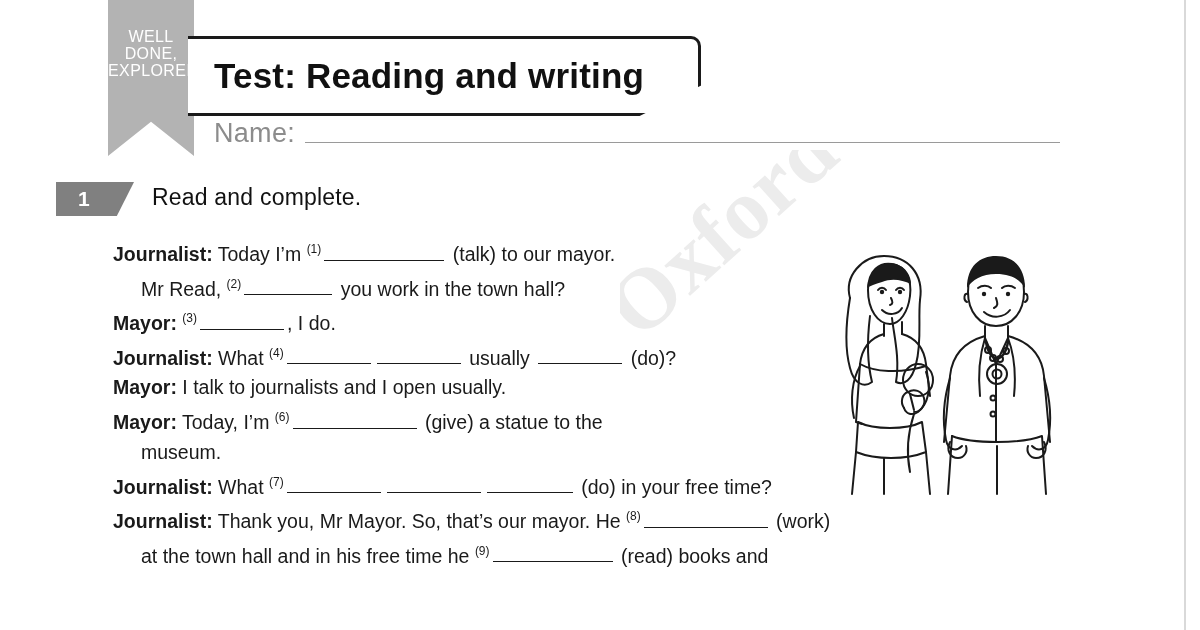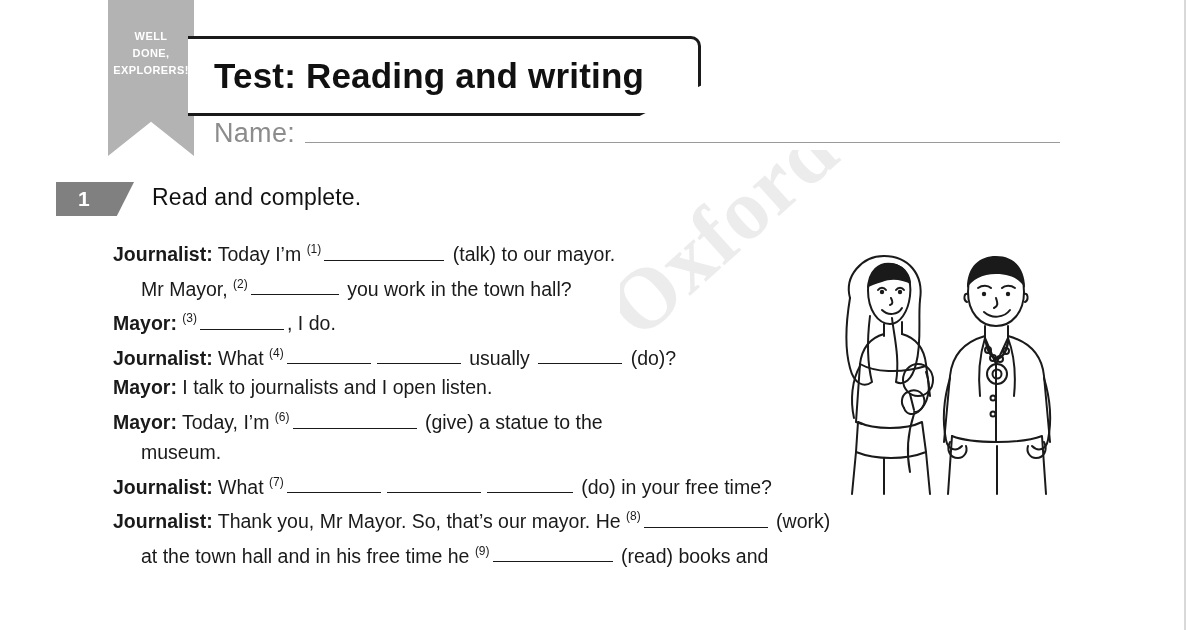--- a/index.html
+++ b/index.html
@@ -56,22 +56,22 @@
     top: 0;
     width: 86px;
     height: 156px;
     background: #b3b3b3;
     color: #ffffff;
     text-align: center;
     padding-top: 28px;
     clip-path: polygon(0 0, 100% 0, 100% 100%, 50% 78%, 0 100%);
   }
   .ribbon-line {
-    font-size: 11px;
-    font-weight: 700;
+    font-size: 16px;
+    font-weight: 400;
     letter-spacing: 0.4px;
     line-height: 17px;
     text-transform: uppercase;
   }
 
   
   .title-banner {
     position: absolute;
     left: 188px;
     top: 36px;
@@ -198,24 +198,24 @@
   <div class="name-line"></div>
 </div>
 
 <div class="ex-tag">
   <span>1</span>
 </div>
 <div class="ex-title">Read and complete.</div>
 
 <div class="dialogue">
     <div class="line"><span class="spk">Journalist:</span><span> Today I’m </span><span class="sup">(1)</span><span class="blank" style="width: 120px;"></span><span> (talk) to our mayor.</span></div>
-    <div class="line indent"><span>Mr Mayor, </span><span class="sup">(2)</span><span class="blank" style="width: 88px;"></span><span> you work in the town hall?</span></div>
+    <div class="line indent"><span>Mr Read, </span><span class="sup">(2)</span><span class="blank" style="width: 88px;"></span><span> you work in the town hall?</span></div>
     <div class="line"><span class="spk">Mayor:</span><span> </span><span class="sup">(3)</span><span class="blank" style="width: 84px;"></span><span>, I do.</span></div>
     <div class="line"><span class="spk">Journalist:</span><span> What </span><span class="sup">(4)</span><span class="blank" style="width: 84px;"></span><span class="blank" style="width: 84px;"></span><span> usually </span><span class="blank" style="width: 84px;"></span><span> (do)?</span></div>
-    <div class="line"><span class="spk">Mayor:</span><span> I talk to journalists and I open listen.</span></div>
+    <div class="line"><span class="spk">Mayor:</span><span> I talk to journalists and I open usually.</span></div>
     <div class="line"><span class="spk">Mayor:</span><span> Today, I’m </span><span class="sup">(6)</span><span class="blank" style="width: 124px;"></span><span> (give) a statue to the</span></div>
     <div class="line indent"><span>museum.</span></div>
     <div class="line"><span class="spk">Journalist:</span><span> What </span><span class="sup">(7)</span><span class="blank" style="width: 94px;"></span><span class="blank" style="width: 94px;"></span><span class="blank" style="width: 86px;"></span><span> (do) in your free time?</span></div>
     <div class="line"><span class="spk">Journalist:</span><span> Thank you, Mr Mayor. So, that’s our mayor. He </span><span class="sup">(8)</span><span class="blank" style="width: 124px;"></span><span> (work)</span></div>
     <div class="line indent"><span>at the town hall and in his free time he </span><span class="sup">(9)</span><span class="blank" style="width: 120px;"></span><span> (read) books and</span></div>
   </div>
 
 <div class="illus">
   <svg viewBox="0 0 262 250" width="262" height="250" aria-hidden="true">
     <g fill="none" stroke="#1a1a1a" stroke-width="2" stroke-linecap="round" stroke-linejoin="round">

